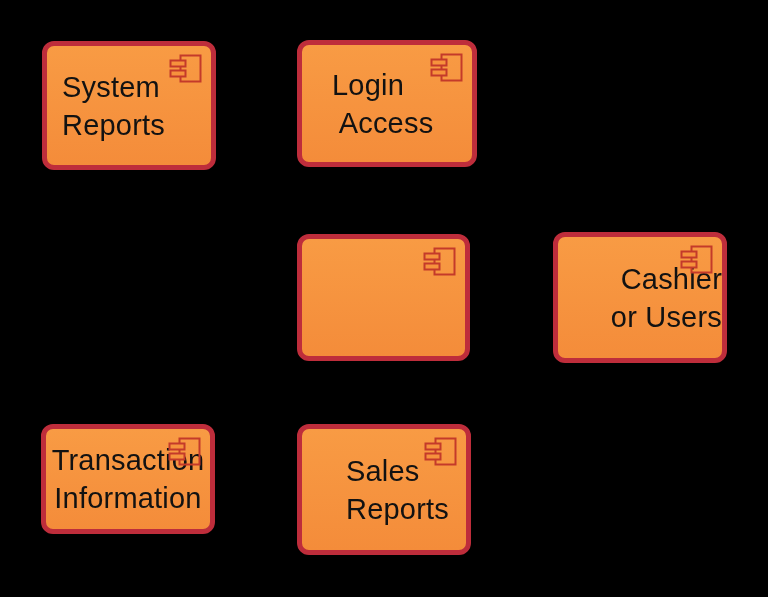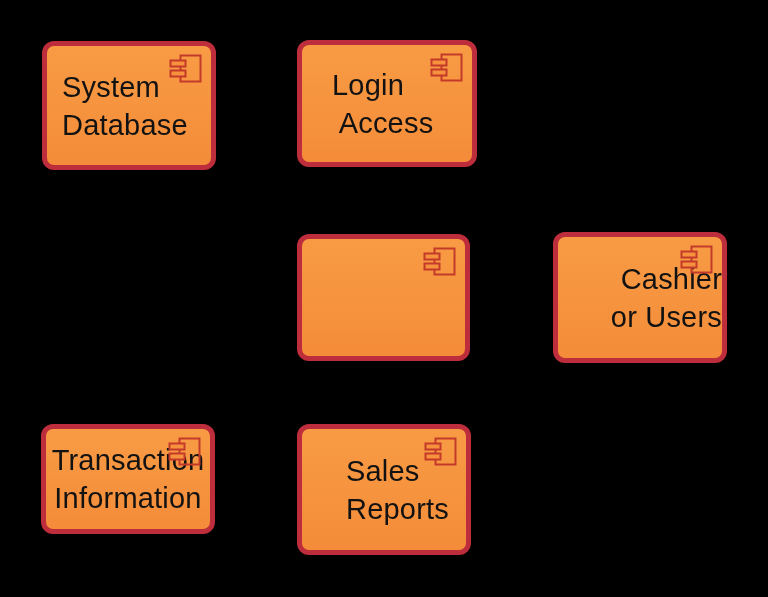--- a/index.html
+++ b/index.html
@@ -65,21 +65,21 @@
 
   <div class="node n1 align-left">
     <span class="comp-icon">
       <svg viewBox="0 0 33 29">
         <rect x="11.5" y="1.5" width="20" height="26" fill="none" class="ic-stroke" stroke="#c43a2a" stroke-width="2"></rect>
         <rect x="1.5" y="6.5" width="15" height="6" class="ic-fill ic-stroke" stroke="#c43a2a" stroke-width="2" fill="#f6923d"></rect>
         <rect x="1.5" y="16.5" width="15" height="6" class="ic-fill ic-stroke" stroke="#c43a2a" stroke-width="2" fill="#f6923d"></rect>
       </svg>
     </span>
     <div class="label">System
-Database</div>
+Reports</div>
   </div>
 
   <div class="node n2 align-left">
     <span class="comp-icon">
       <svg viewBox="0 0 33 29">
         <rect x="11.5" y="1.5" width="20" height="26" fill="none" class="ic-stroke" stroke="#c43a2a" stroke-width="2"></rect>
         <rect x="1.5" y="6.5" width="15" height="6" class="ic-fill ic-stroke" stroke="#c43a2a" stroke-width="2" fill="#f6923d"></rect>
         <rect x="1.5" y="16.5" width="15" height="6" class="ic-fill ic-stroke" stroke="#c43a2a" stroke-width="2" fill="#f6923d"></rect>
       </svg>
     </span>

